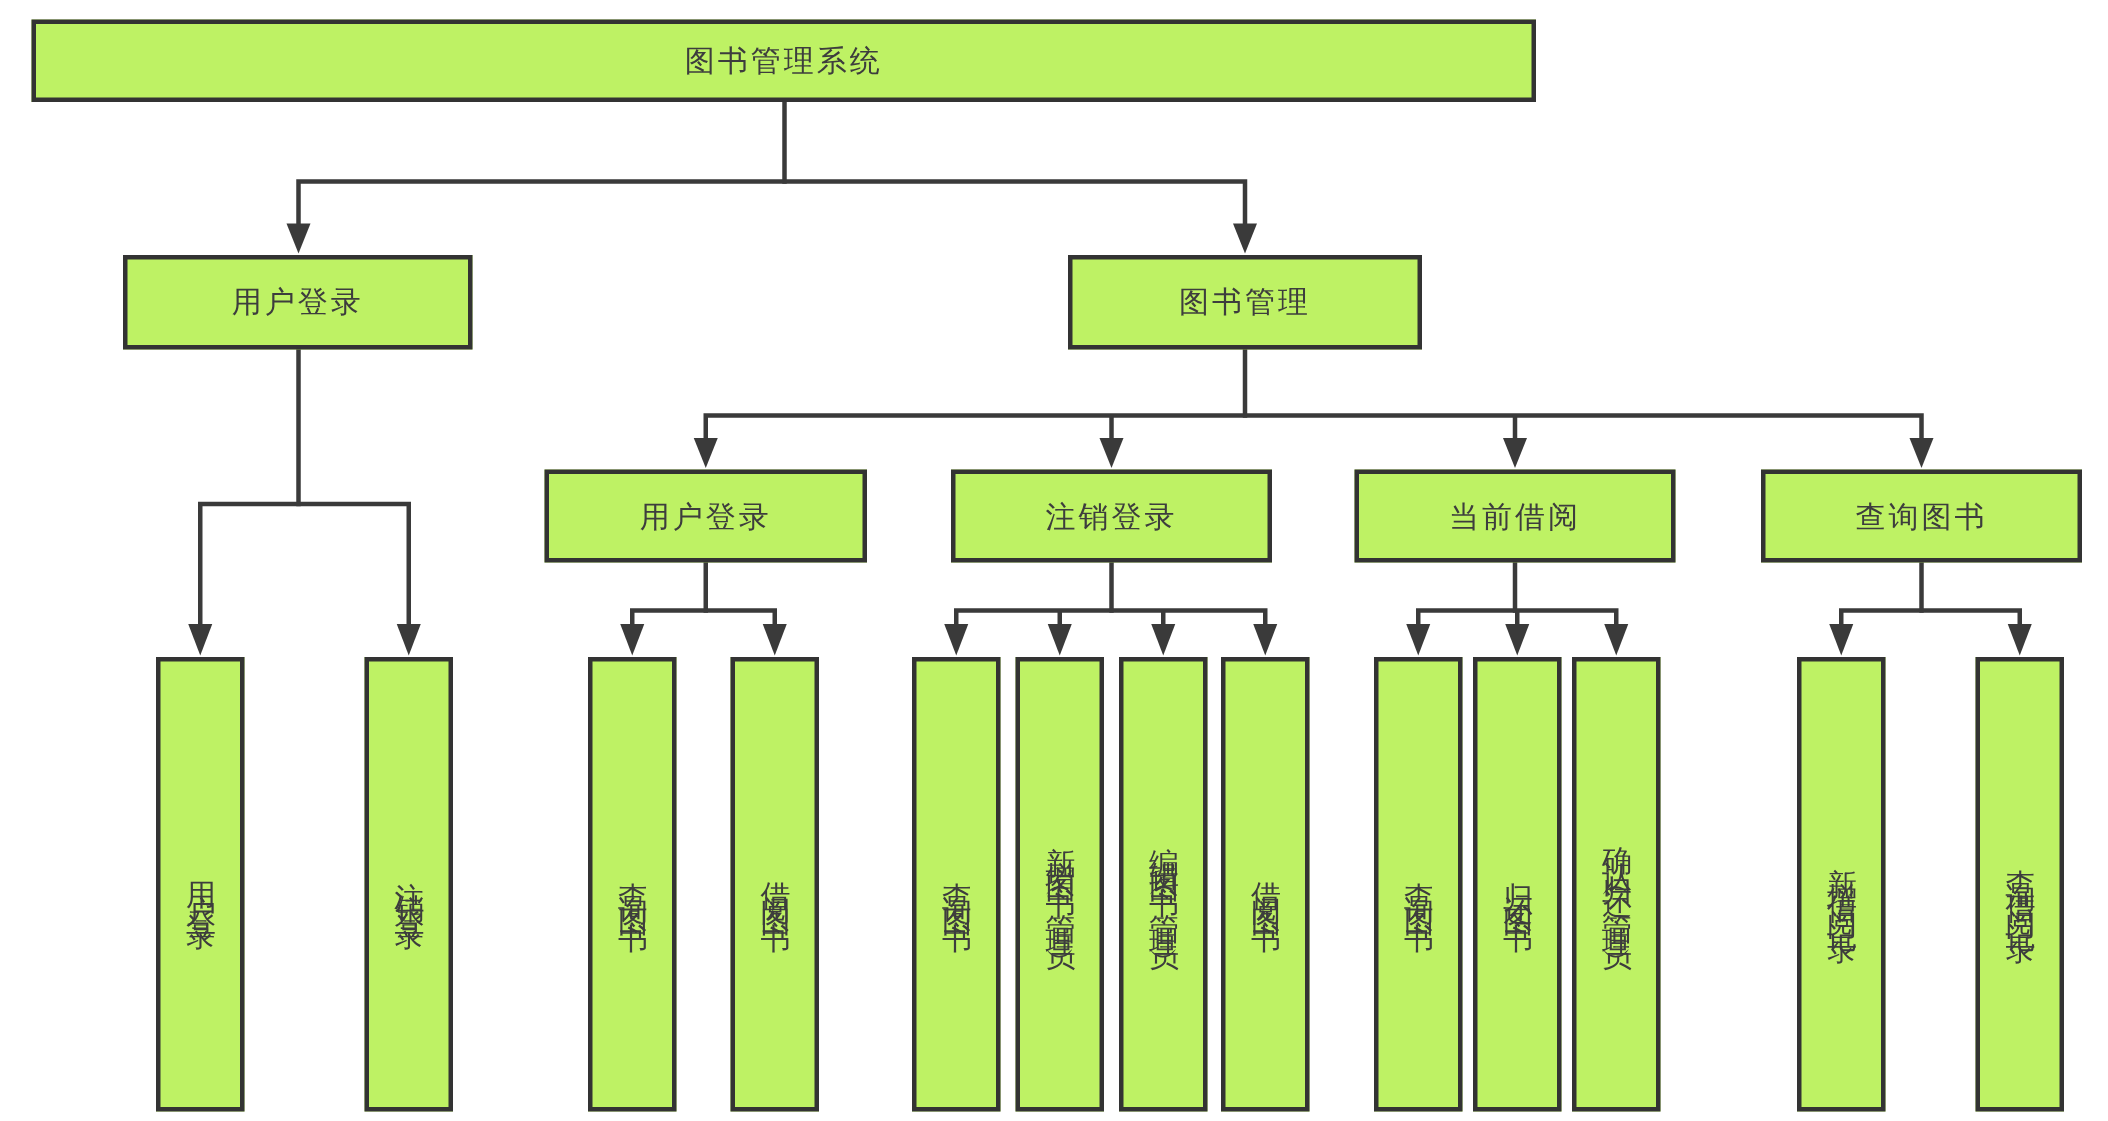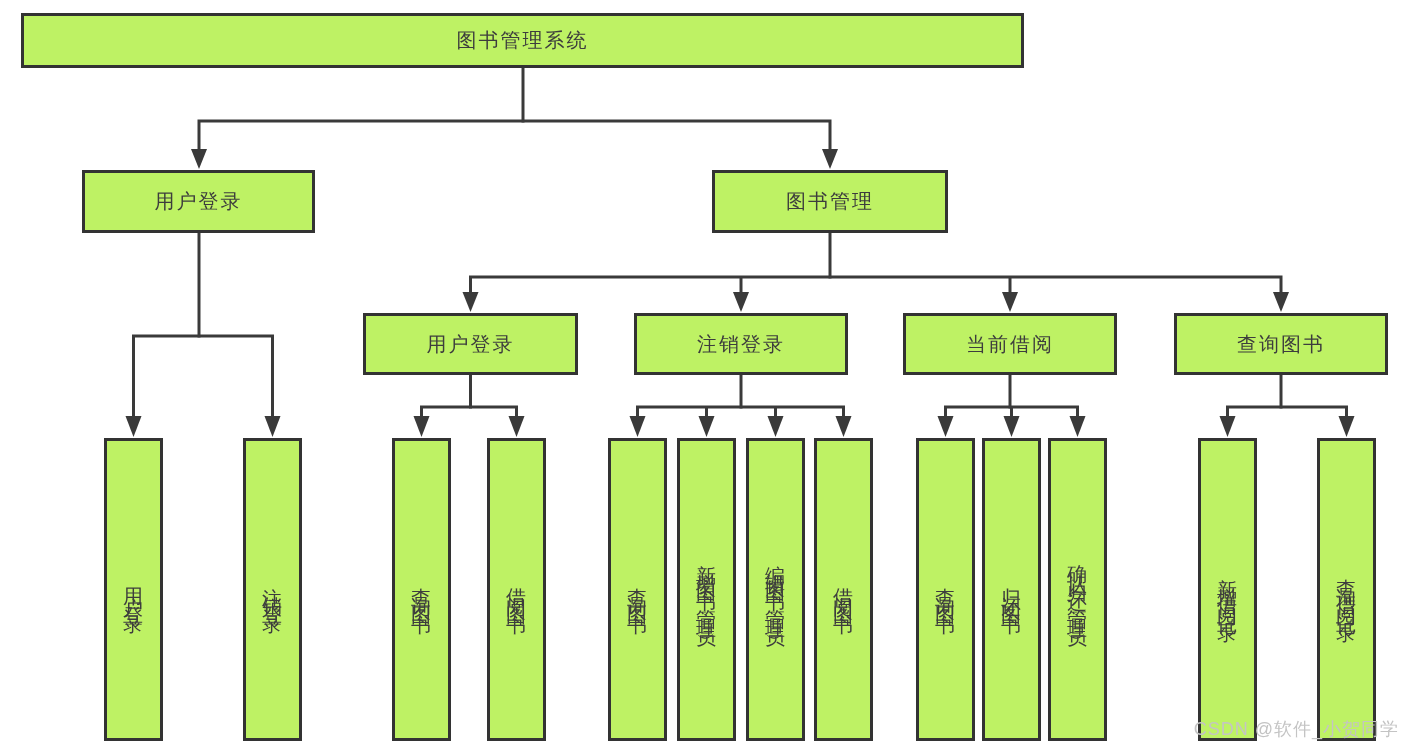--- a/index.html
+++ b/index.html
@@ -199,15 +199,14 @@
     <span class="vlabel">确认归还（管理员）</span>
   </div>
 
   <div class="box leaf p12">
     <span class="vlabel">新增借阅记录</span>
   </div>
   <div class="box leaf p13">
     <span class="vlabel">查询借阅记录</span>
   </div>
 
-  <div class="watermark">CSDN @软件_小贺同学</div>
 
 </div>
 
 </body></html>

